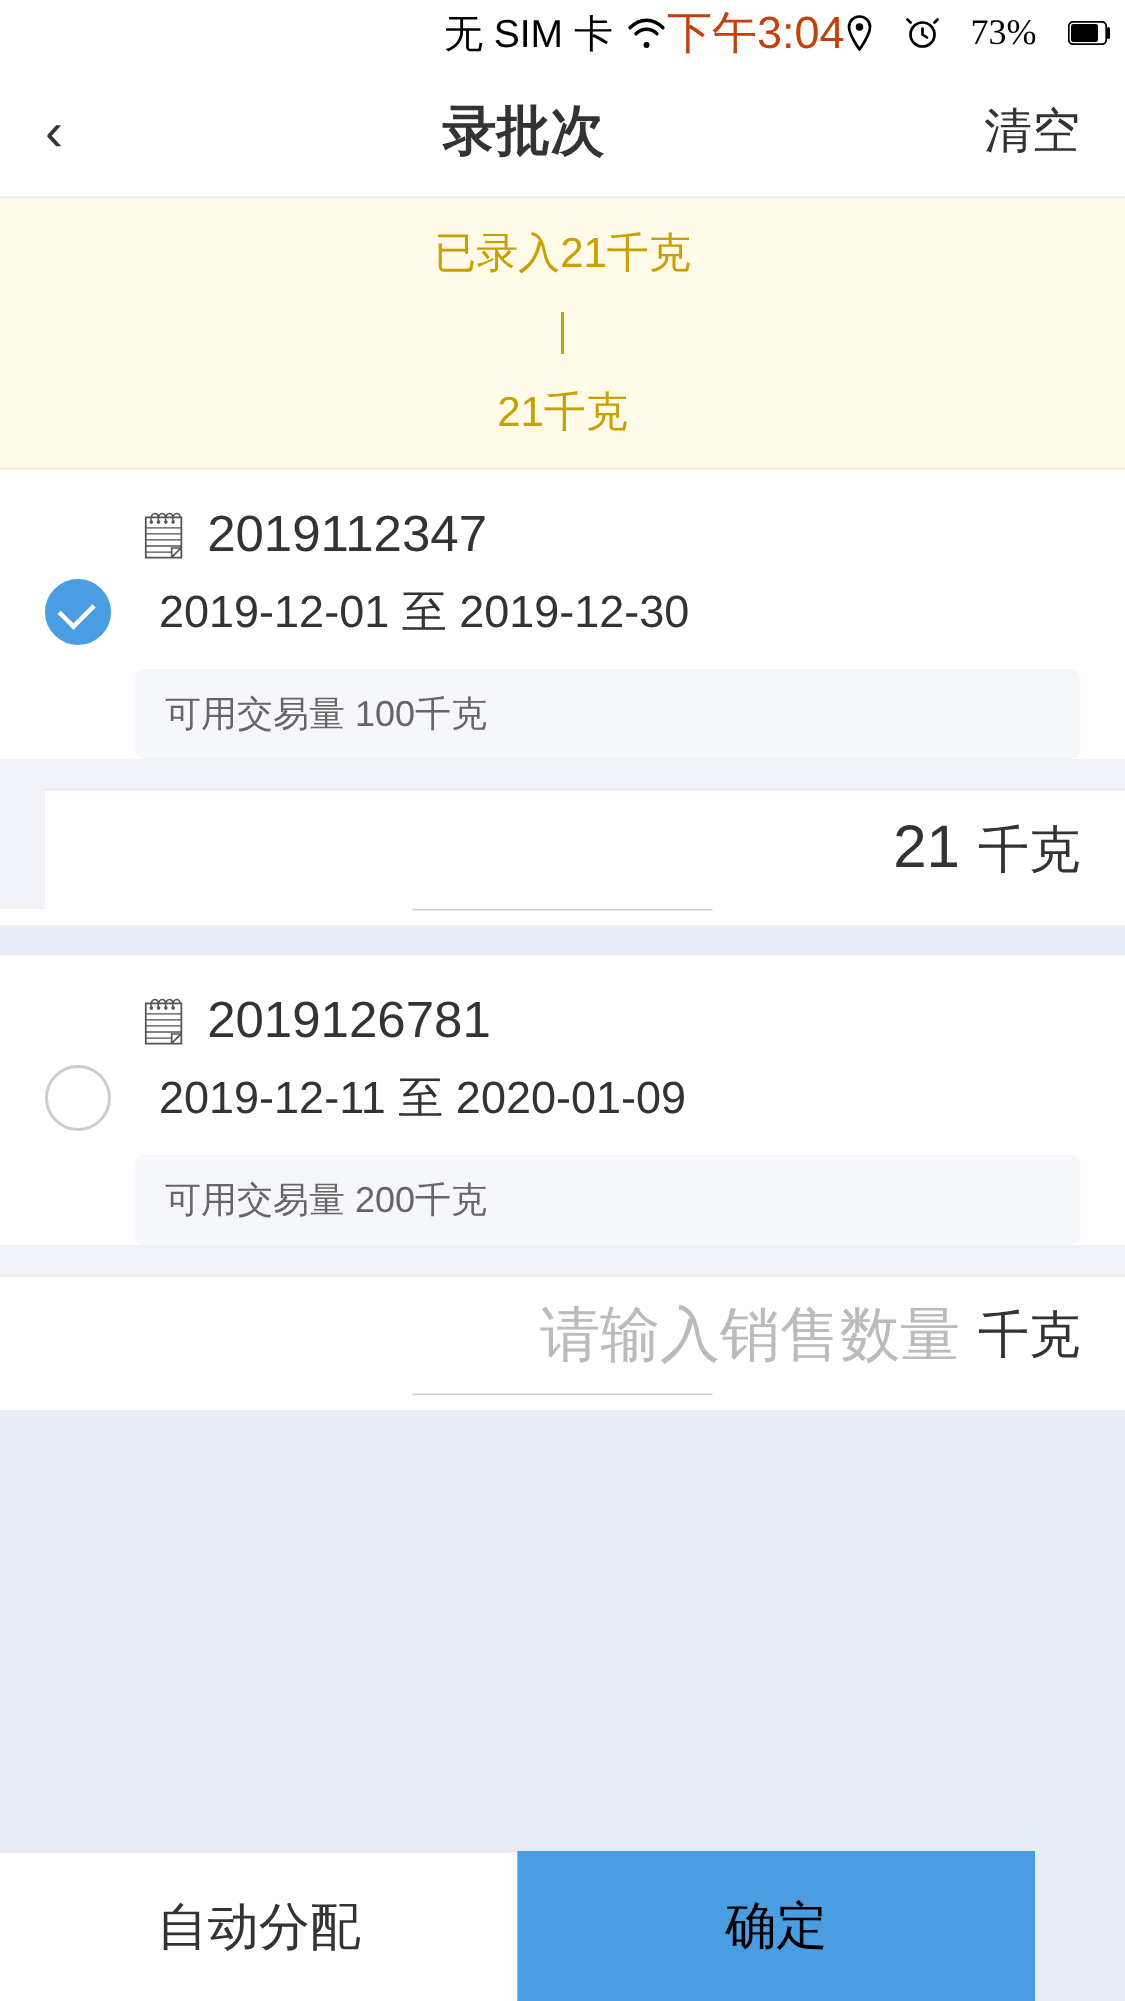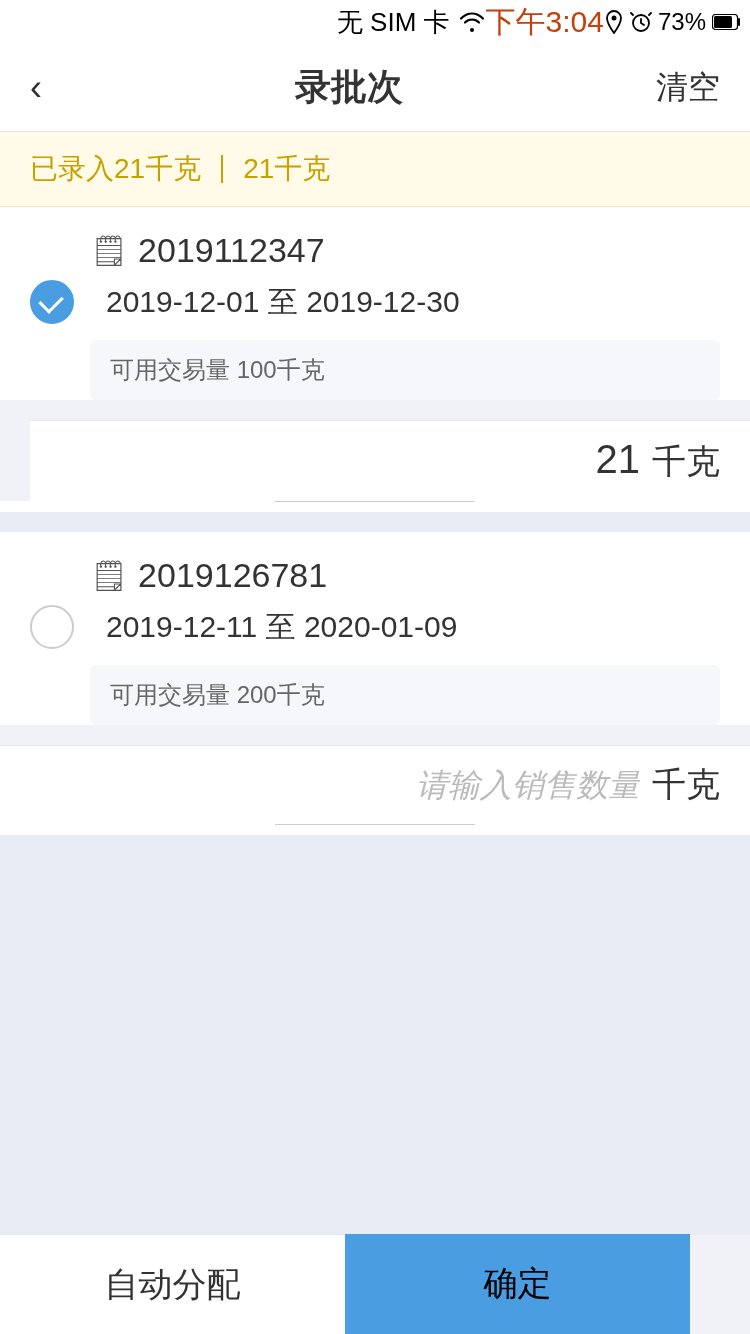--- a/index.html
+++ b/index.html
@@ -31,23 +31,24 @@
       color: #000;
     }
     .status-center {
       font-size: 30px;
       font-weight: 400;
       color: #c2410c;
     }
     .status-right {
       display: flex;
       align-items: center;
-      gap: 6px;
+      gap: 21px;
       font-size: 24px;
       color: #000;
+      font-family: Liberation Serif, serif;
     }
 
     
     .nav-bar {
       width: 750px;
       height: 88px;
       background: #fff;
       display: flex;
       align-items: center;
       justify-content: space-between;
@@ -71,20 +72,21 @@
     }
 
     
     .summary-bar {
       background: #fffbe8;
       padding: 18px 30px;
       display: flex;
       align-items: center;
       gap: 20px;
       border-bottom: 1px solid #f0e8c0;
+      flex-direction: column;
     }
     .summary-label {
       font-size: 28px;
       color: #c8a000;
     }
     .summary-divider {
       width: 2px;
       height: 28px;
       background: #c8a000;
     }
@@ -193,26 +195,25 @@
       padding: 16px 30px;
       display: flex;
       justify-content: flex-end;
       align-items: center;
       gap: 12px;
       border-top: 1px solid #e8e8e8;
     }
     .qty-input {
       border: none;
       outline: none;
-      font-size: 32px;
+      font-size: 40px;
       color: #999;
       text-align: right;
       width: 360px;
       background: transparent;
-      font-style: italic;
     }
     .qty-input::placeholder {
       color: #bbb;
     }
     .input-unit {
       font-size: 34px;
       color: #333;
     }
     .input-row-wrapper {
       position: relative;

